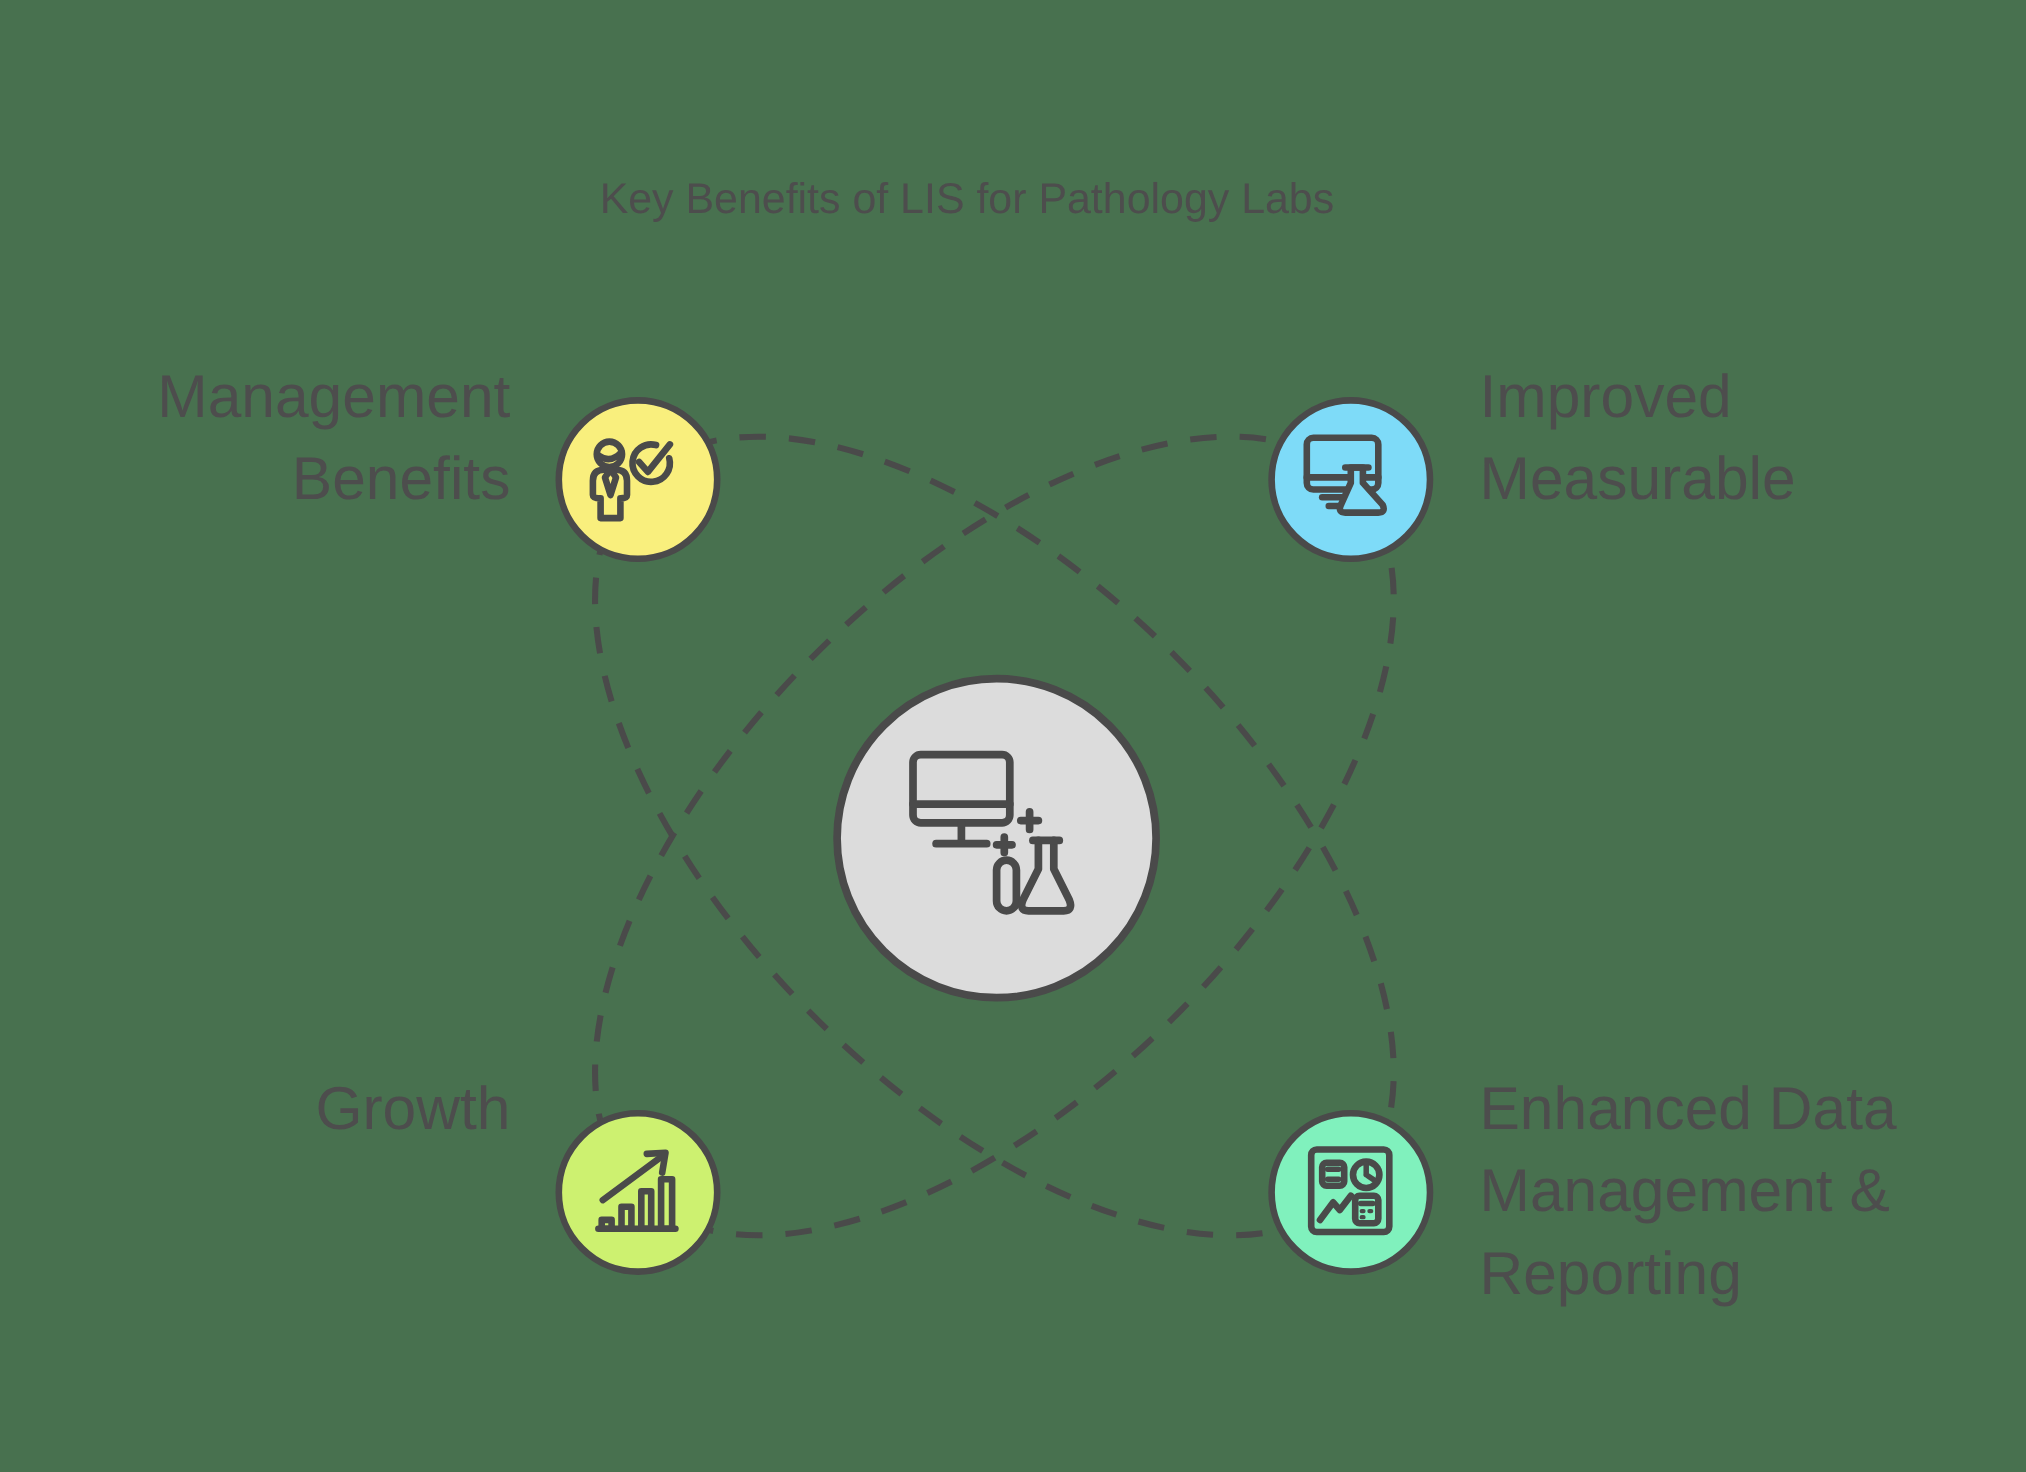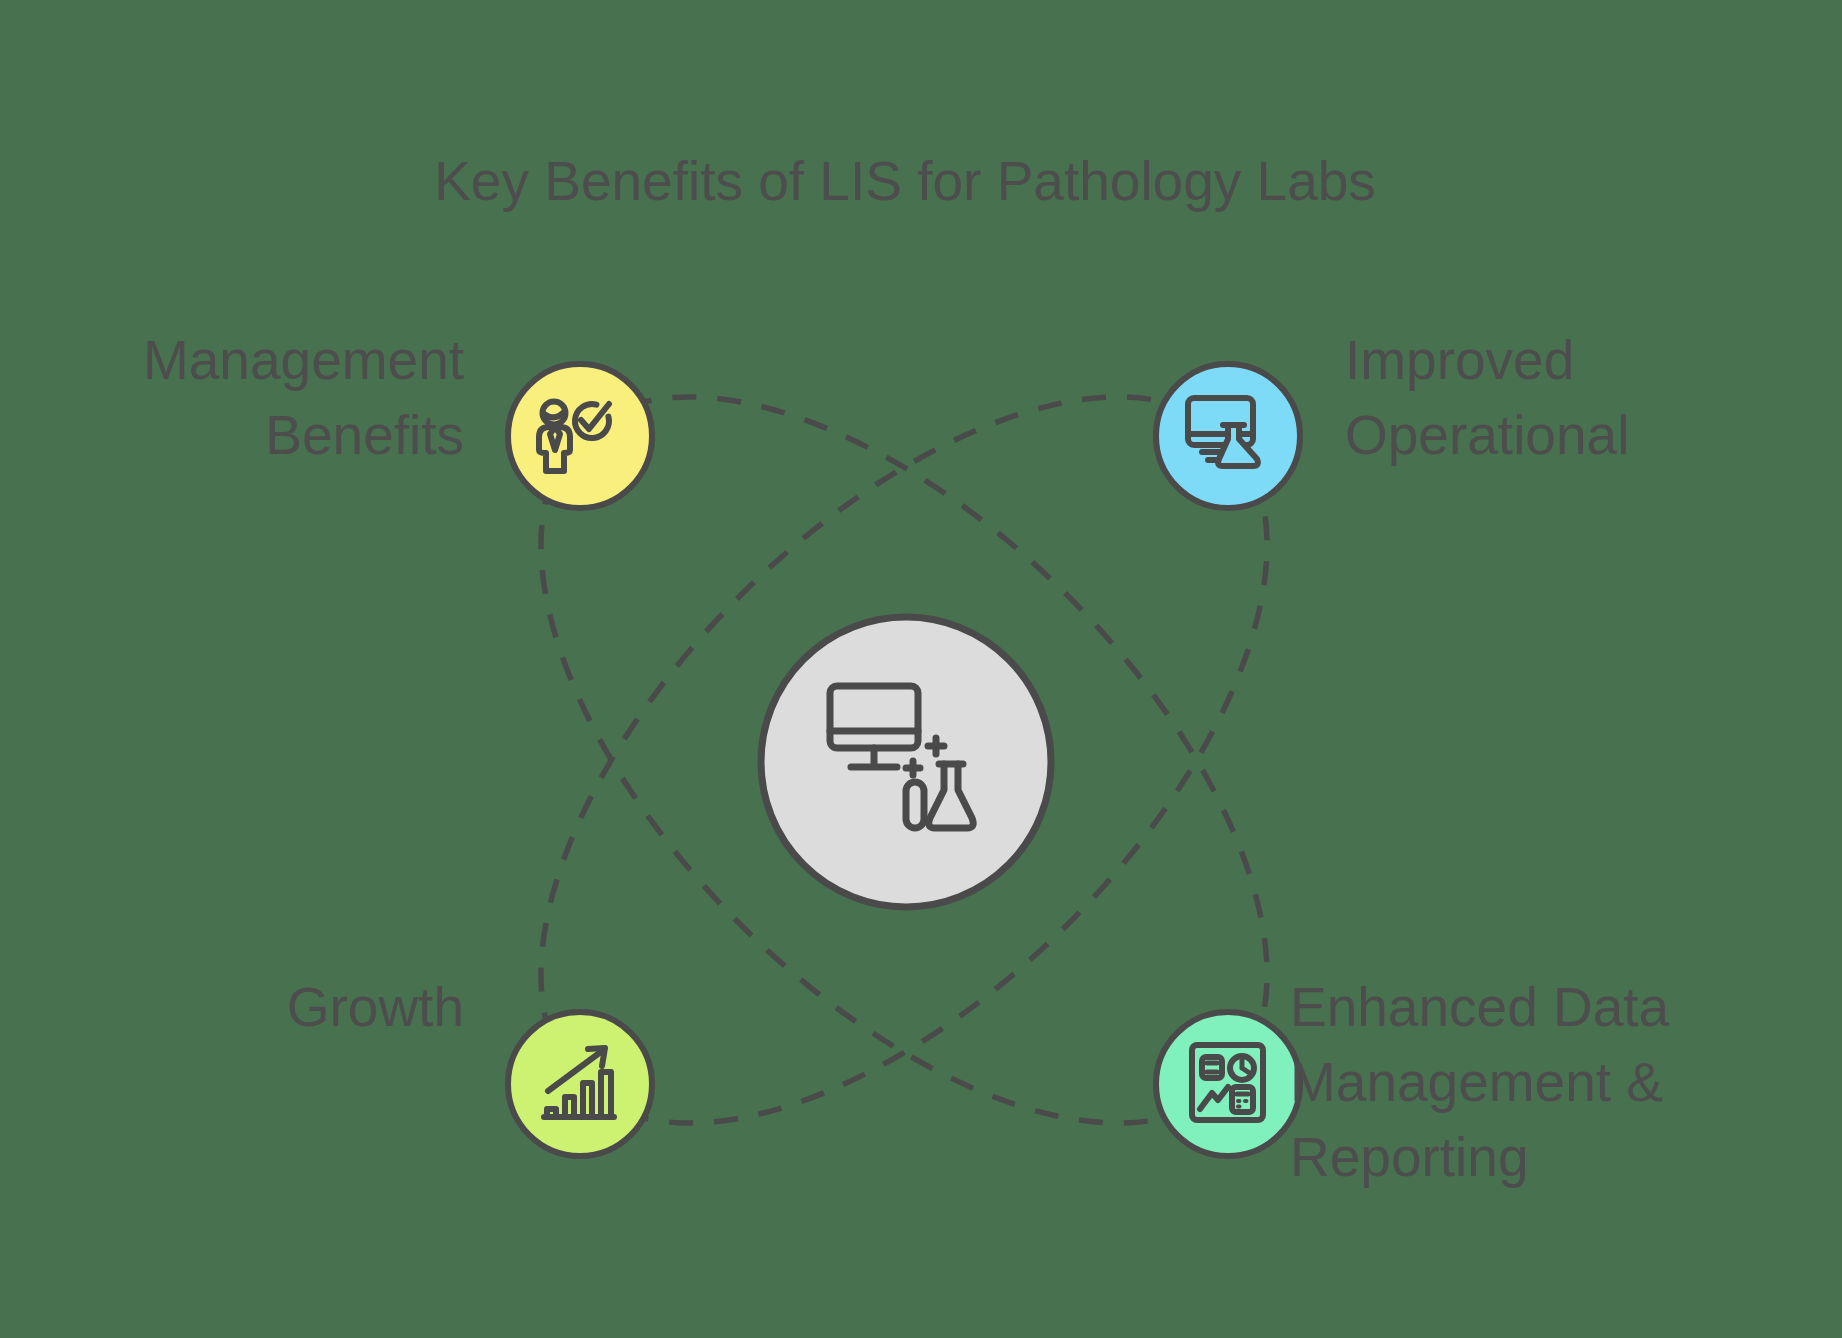--- a/index.html
+++ b/index.html
@@ -6,39 +6,39 @@
   body{background:#48714F;font-family:"Liberation Sans", sans-serif;}
   .canvas{
     position:relative;
     width:1842px;height:1338px;
     background:#48714F;
     overflow:hidden;
   }
   .diagram-svg{position:absolute;left:0;top:0;}
   .title{
     position:absolute;
-    top:144px;left:905px;
+    top:144px;left:879px;
     transform:translateX(-50%);
     white-space:nowrap;
-    font-size:55px;line-height:75px;
+    font-size:39px;line-height:75px;
     color:#4D4D4D;
     font-weight:400;
   }
   .label{
     position:absolute;
     font-size:55px;line-height:75px;
     color:#4D4D4D;
     font-weight:400;
   }
   .label span{display:block;white-space:nowrap;}
   .label.align-right{text-align:right;}
   .label.tl{right:1378px;top:323px;}
   .label.tr{left:1345px;top:323px;}
   .label.bl{right:1378px;top:970px;}
-  .label.br{left:1290px;top:970px;}
+  .label.br{left:1345px;top:970px;}
 </style>
 </head>
 <body>
 
 <div class="canvas">
 
   <svg class="diagram-svg" width="1842" height="1338" viewBox="0 0 1842 1338">
 
     <g fill="none" stroke="#4A4A4A" stroke-width="5.5" stroke-dasharray="24 21">
       <ellipse cx="904" cy="760" rx="458" ry="232" transform="rotate(45 904 760)"></ellipse>
@@ -115,21 +115,21 @@
 
   <div class="title">Key Benefits of LIS for Pathology Labs</div>
 
   <div class="label tl align-right">
     <span>Management</span>
     <span>Benefits</span>
   </div>
 
   <div class="label tr">
     <span>Improved</span>
-    <span>Operational</span>
+    <span>Measurable</span>
   </div>
 
   <div class="label bl align-right">
     <span>Growth</span>
   </div>
 
   <div class="label br">
     <span>Enhanced Data</span>
     <span>Management &amp;</span>
     <span>Reporting</span>

